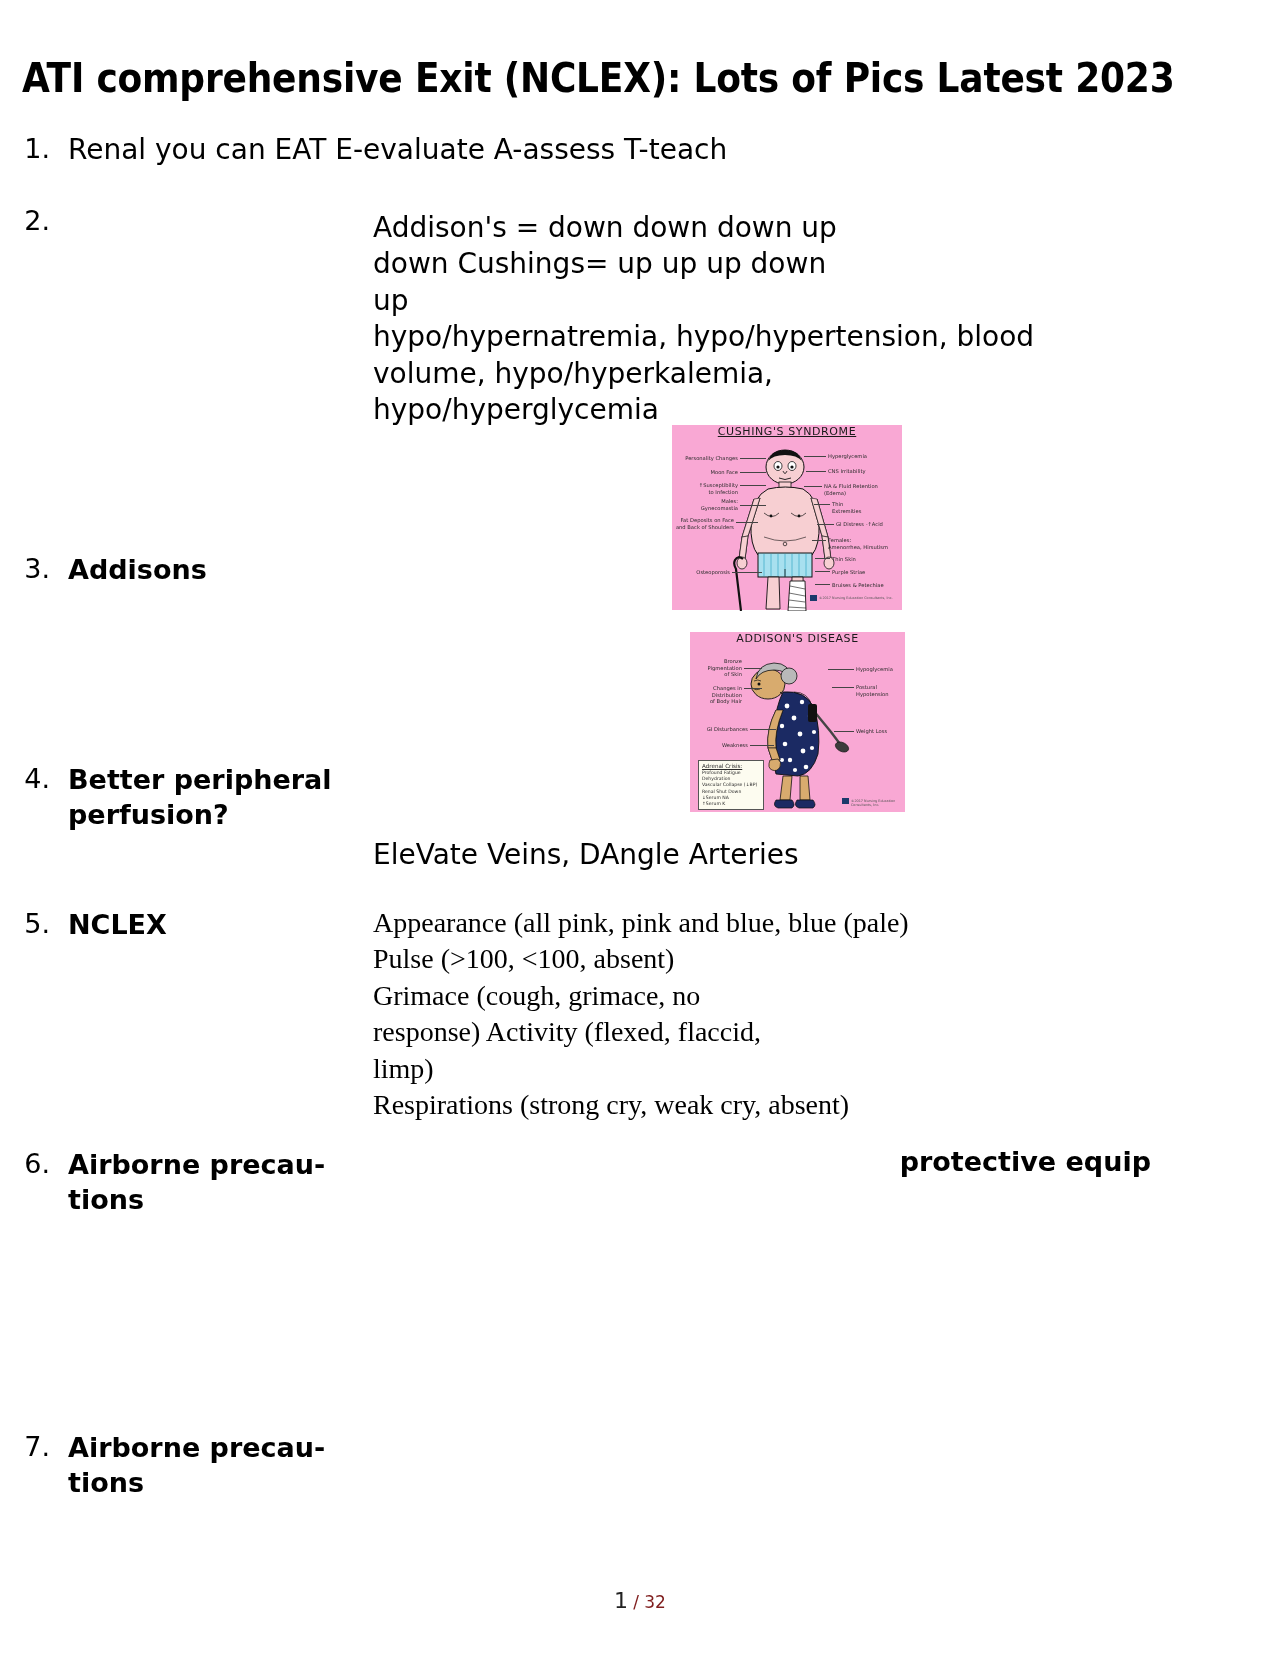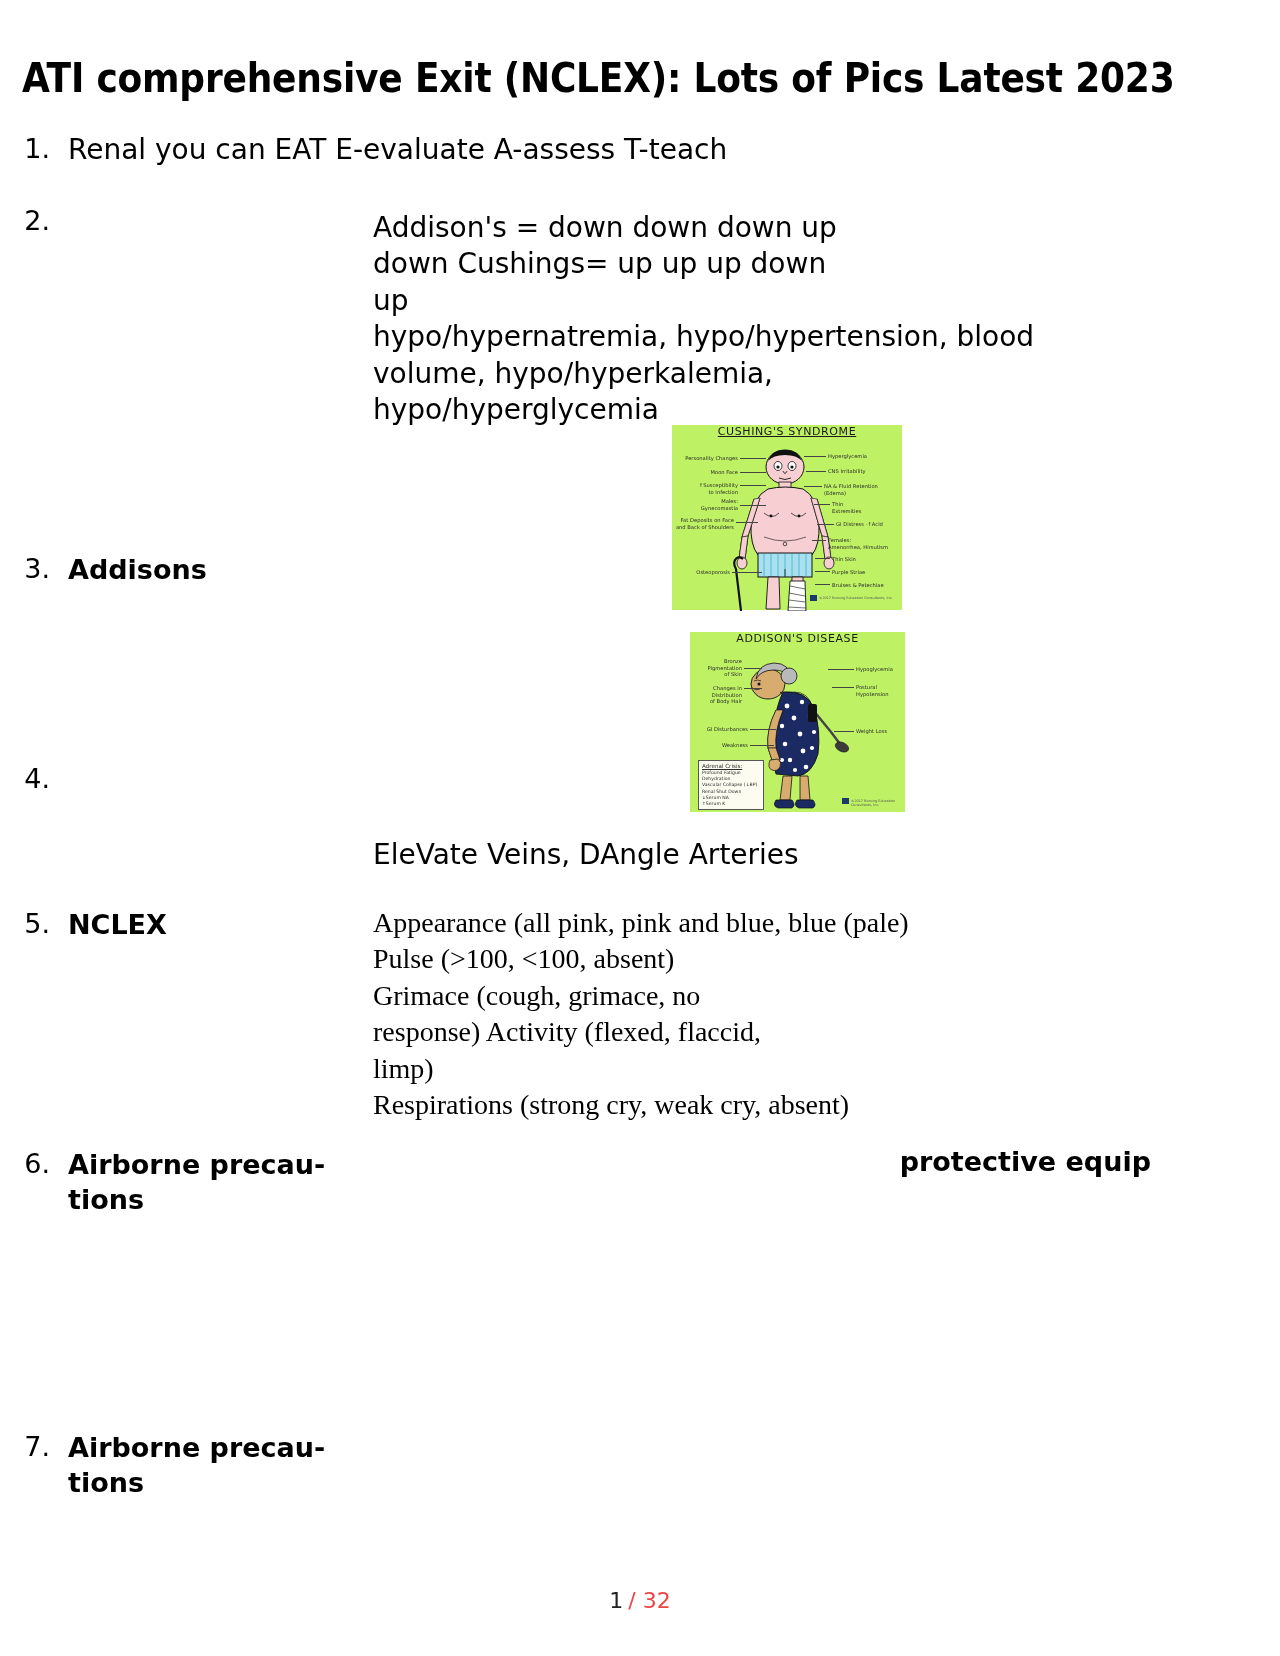--- a/index.html
+++ b/index.html
@@ -91,21 +91,21 @@
   .row4def { position: absolute; top: 705px; left: 373px; width: 790px; }
   .row5  { position: absolute; top: 775px;  left: 0; }
   .row5def { position: absolute; top: 773px; left: 373px; width: 800px; font-family: Liberation Serif, serif; }
   .row6  { position: absolute; top: 1015px; left: 0; }
   .row6def { position: absolute; top: 1012px; left: 373px; width: 700px; }
   .row7  { position: absolute; top: 1298px; left: 0; }
 
   
   .fig {
     position: absolute;
-    background: #bef264;
+    background: #f9a8d4;
   }
   .fig-cushings {
     left: 672px;
     top: 425px;
     width: 230px;
     height: 185px;
   }
   .fig-addisons {
     left: 690px;
     top: 632px;
@@ -175,22 +175,22 @@
     top: 1588px;
     width: 1280px;
     text-align: center;
     font-family: "DejaVu Sans", sans-serif;
   }
   .pg-cur {
     font-size: 22px;
     color: #222;
   }
   .pg-tot {
-    font-size: 22px;
-    color: #ef4444;
+    font-size: 17px;
+    color: #7f1d1d;
   }
 </style>
 </head>
 <body>
 
 <div class="page">
 
   <h1 class="doc-title">ATI comprehensive Exit (NCLEX): Lots of Pics Latest 2023</h1>
 
   <div class="qlist">
@@ -210,20 +210,23 @@
 volume, hypo/hyperkalemia,
 hypo/hyperglycemia</div>
 
     <div class="qrow row3">
       <div class="qnum">3.</div>
       <div class="qterm">Addisons</div>
     </div>
 
     <div class="qrow row4">
       <div class="qnum">4.</div>
+      <div class="qterm">Better
+peripheral
+perfusion?</div>
     </div>
     <div class="qdef row4def">EleVate Veins, DAngle Arteries</div>
 
     <div class="qrow row5">
       <div class="qnum">5.</div>
       <div class="qterm">NCLEX</div>
     </div>
     <div class="qdef row5def">Appearance (all pink, pink and blue, blue (pale)
 Pulse (&gt;100, &lt;100, absent)
 Grimace (cough, grimace, no

